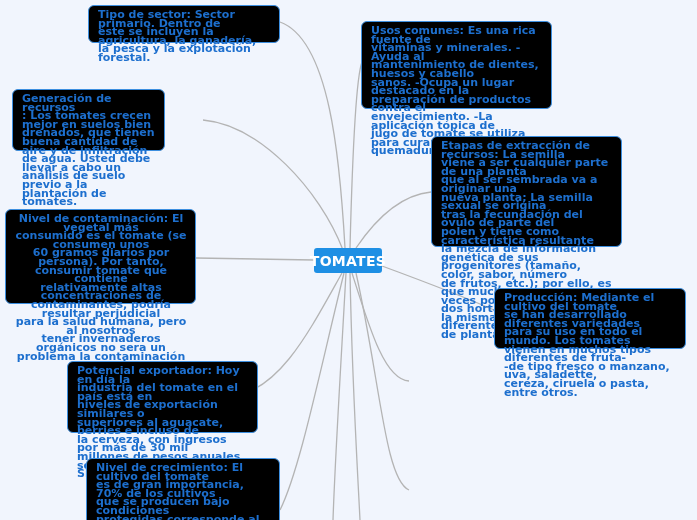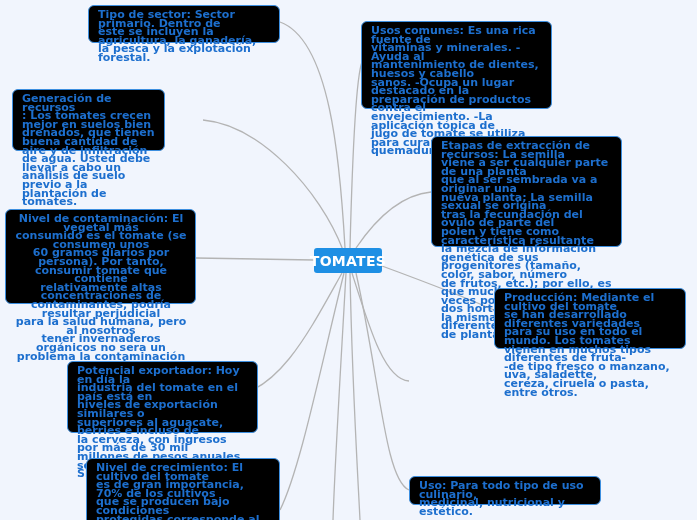--- a/index.html
+++ b/index.html
@@ -137,22 +137,20 @@
 
 
   <div class="node" style="left:42px; top:361px; width:191px; height:72px;margin-left:25px;">Potencial exportador: Hoy en día la
 industria del tomate en el país está en
 niveles de exportación similares o
 superiores al aguacate, berries e incluso de
 la cerveza, con ingresos por más de 30 mil
 millones de pesos anuales según datos del
 Sistema Producto Tomate.</div>
 
-  <div class="node" style="left:409px; top:476px; width:192px; height:29px;">Uso: Para todo tipo de uso culinario,
-medicinal, nutricional y estético.</div>
 
   <div class="node" style="left:86px; top:458px; width:194px; height:80px;">Nivel de crecimiento: El cultivo del tomate
 es de gran importancia, 70% de los cultivos
 que se producen bajo condiciones
 protegidas corresponde al tomate. Por esto
 es importante realizar un manejo eficiente
 en la agricultura intensiva para lo que se</div>
 
 </div>
 

